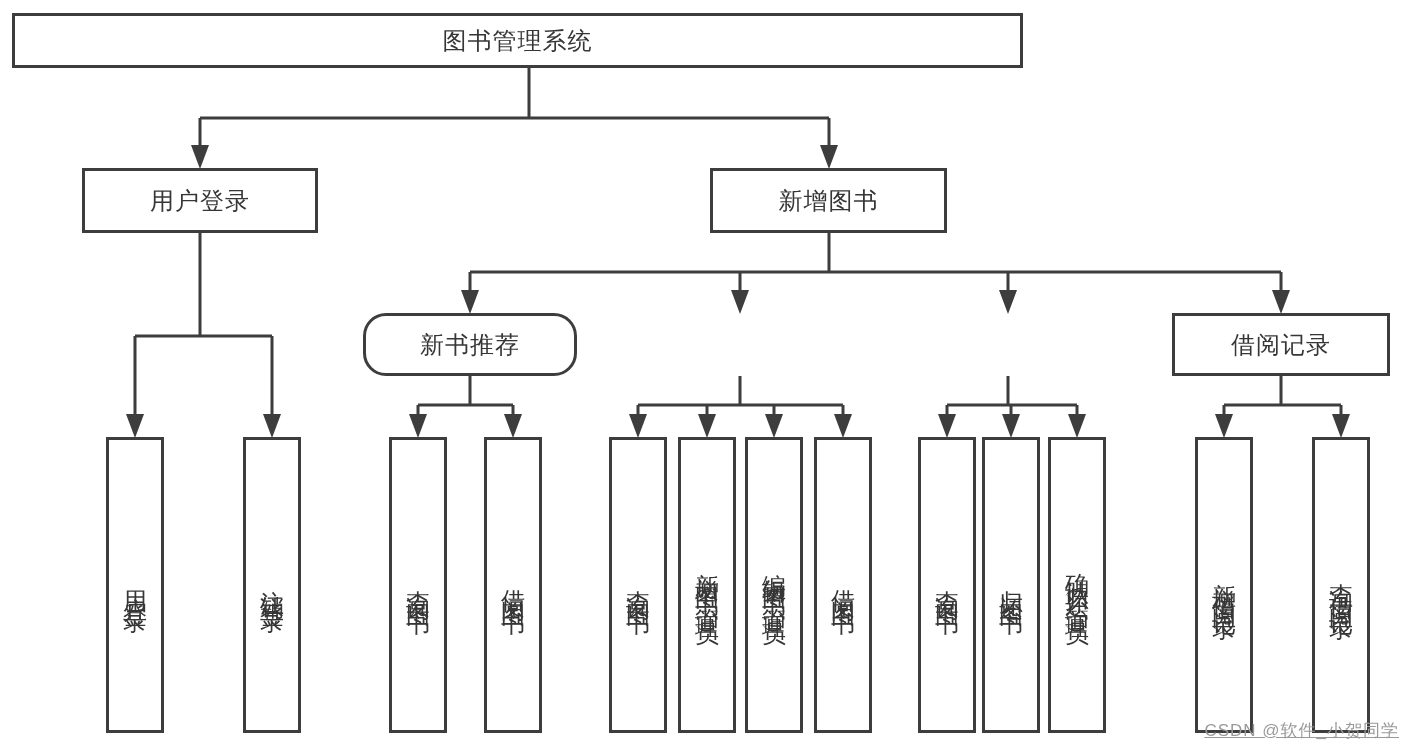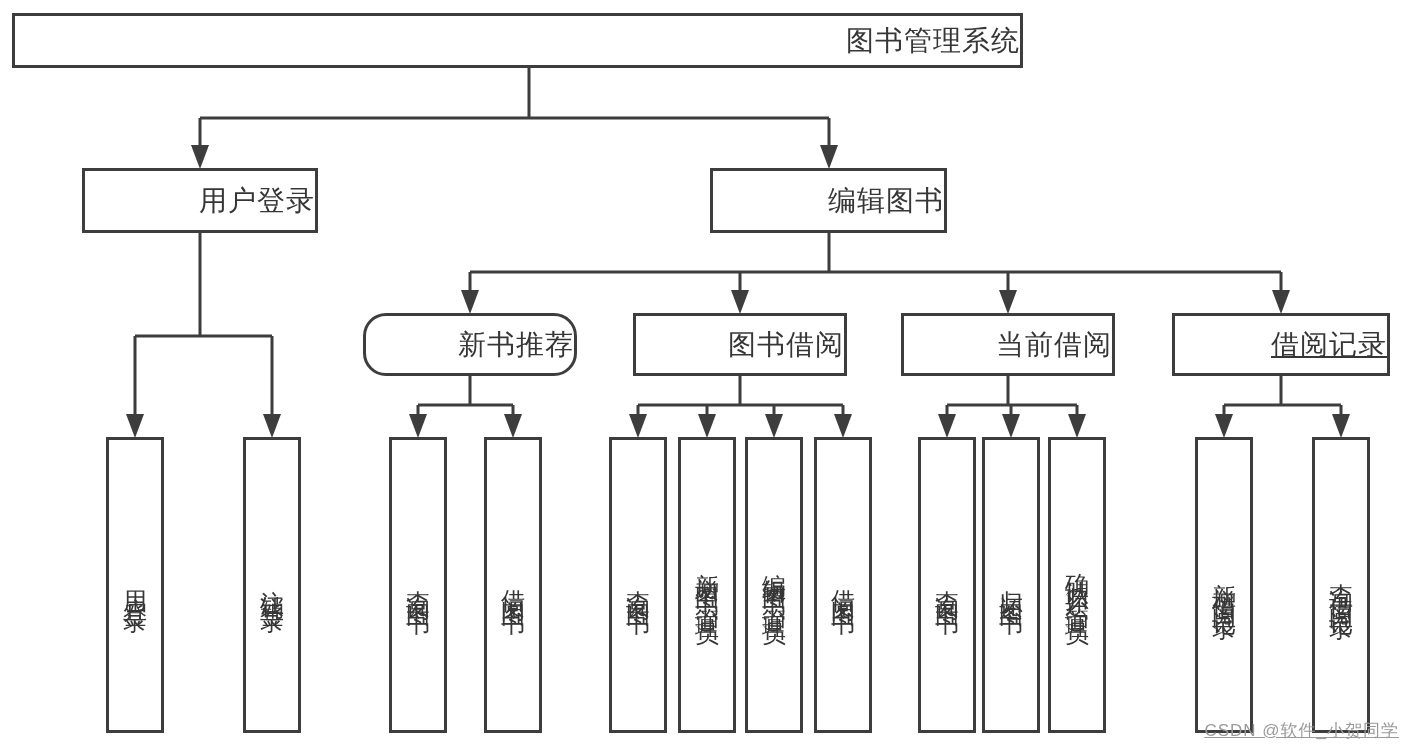--- a/index.html
+++ b/index.html
@@ -15,21 +15,21 @@
     position:absolute;
     box-sizing:border-box;
     background:#ffffff;
     border:3px solid #3d3d3d;
     display:flex;
     align-items:center;
     justify-content:center;
     color:#363636;
     z-index:1;
   }
-  .hbox{font-size:28px;letter-spacing:1px;white-space:nowrap;justify-content:flex-end;}
+  .hbox{font-size:24px;letter-spacing:1px;white-space:nowrap;}
   .leaf .label{
     writing-mode:vertical-rl;
     text-orientation:mixed;
     font-size:24px;
     letter-spacing:7px;
     line-height:1;
     color:#363636;
   }
   .watermark{
     position:absolute;
@@ -89,33 +89,27 @@
   </svg>
 
   <div class="box hbox" style="left:12px;top:13px;width:1011px;height:55px;">
     <span class="label">图书管理系统</span>
   </div>
 
   <div class="box hbox" style="left:82px;top:168px;width:236px;height:65px;">
     <span class="label">用户登录</span>
   </div>
   <div class="box hbox" style="left:710px;top:168px;width:237px;height:65px;">
-    <span class="label">编辑图书</span>
+    <span class="label">新增图书</span>
   </div>
 
   <div class="box hbox" style="left:363px;top:313px;width:214px;height:63px;border-radius:23px;">
     <span class="label">新书推荐</span>
   </div>
-  <div class="box hbox" style="left:633px;top:313px;width:214px;height:63px;">
-    <span class="label">图书借阅</span>
-  </div>
-  <div class="box hbox" style="left:901px;top:313px;width:214px;height:63px;">
-    <span class="label">当前借阅</span>
-  </div>
-  <div class="box hbox" style="left:1172px;top:313px;width:218px;height:63px;text-decoration:underline;">
+  <div class="box hbox" style="left:1172px;top:313px;width:218px;height:63px;">
     <span class="label">借阅记录</span>
   </div>
 
   <div class="box leaf" style="left:106px;top:437px;width:58px;height:296px;">
     <span class="label">用户登录</span>
   </div>
   <div class="box leaf" style="left:243px;top:437px;width:58px;height:296px;">
     <span class="label">注销登录</span>
   </div>
 

